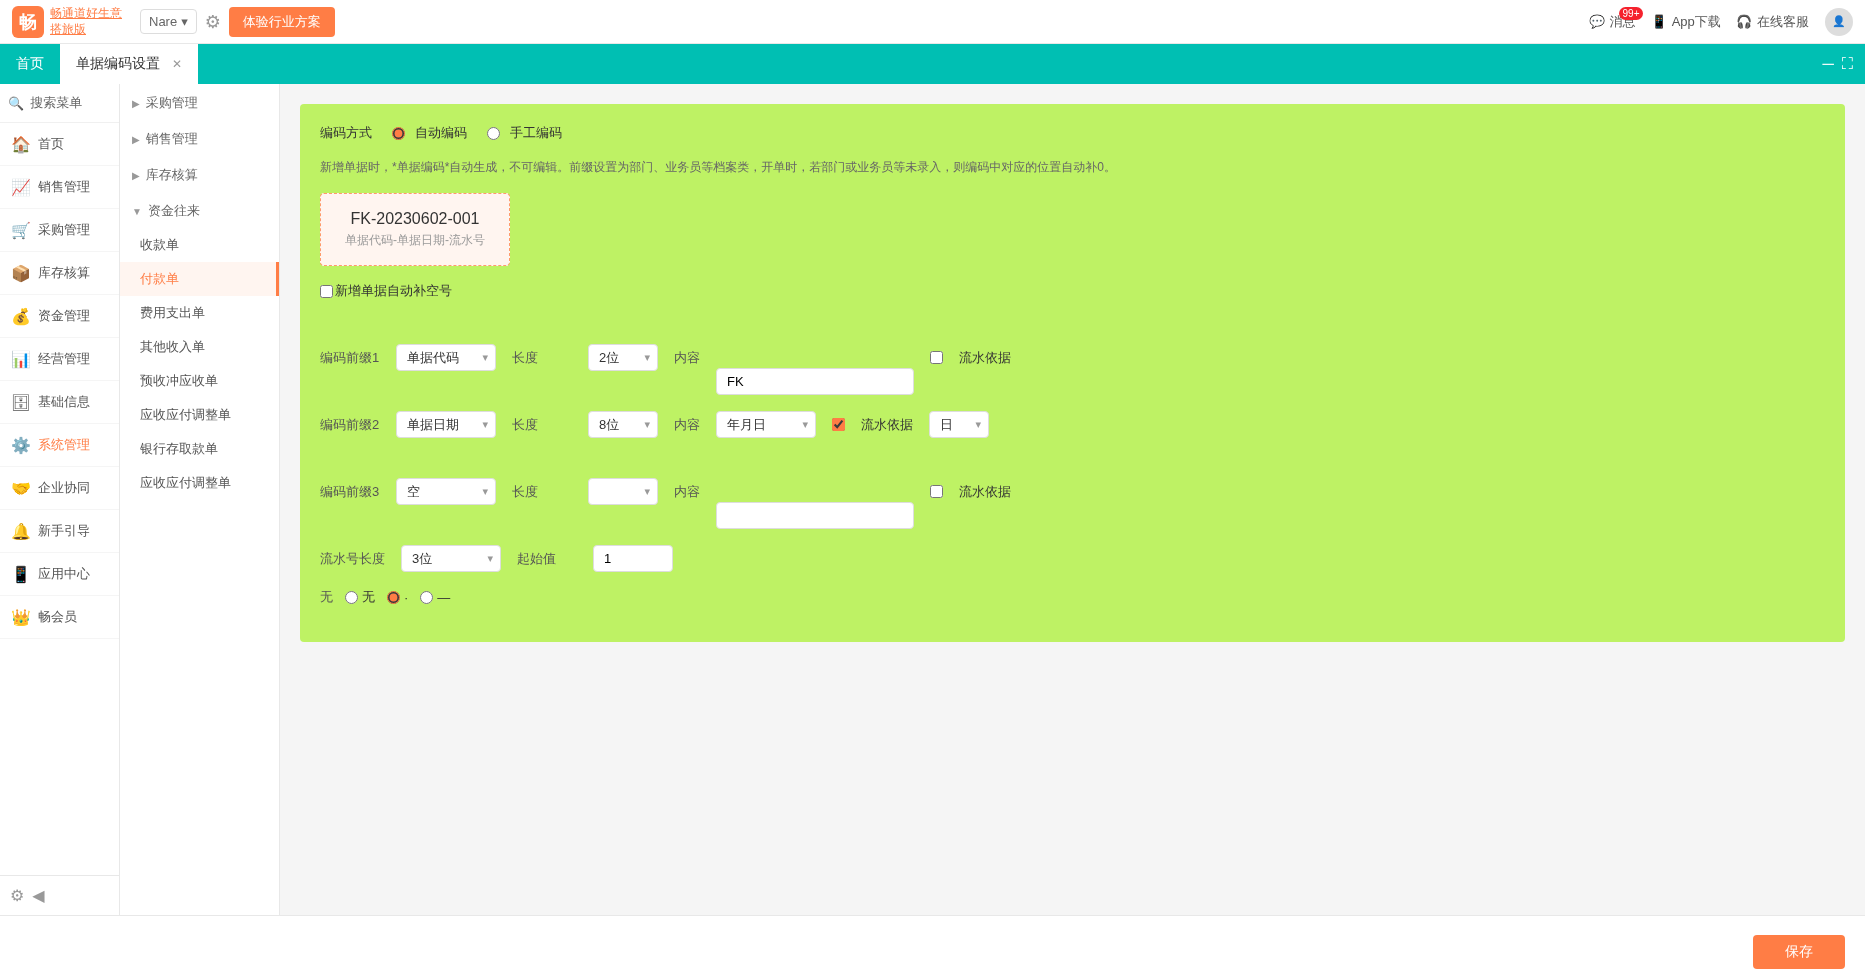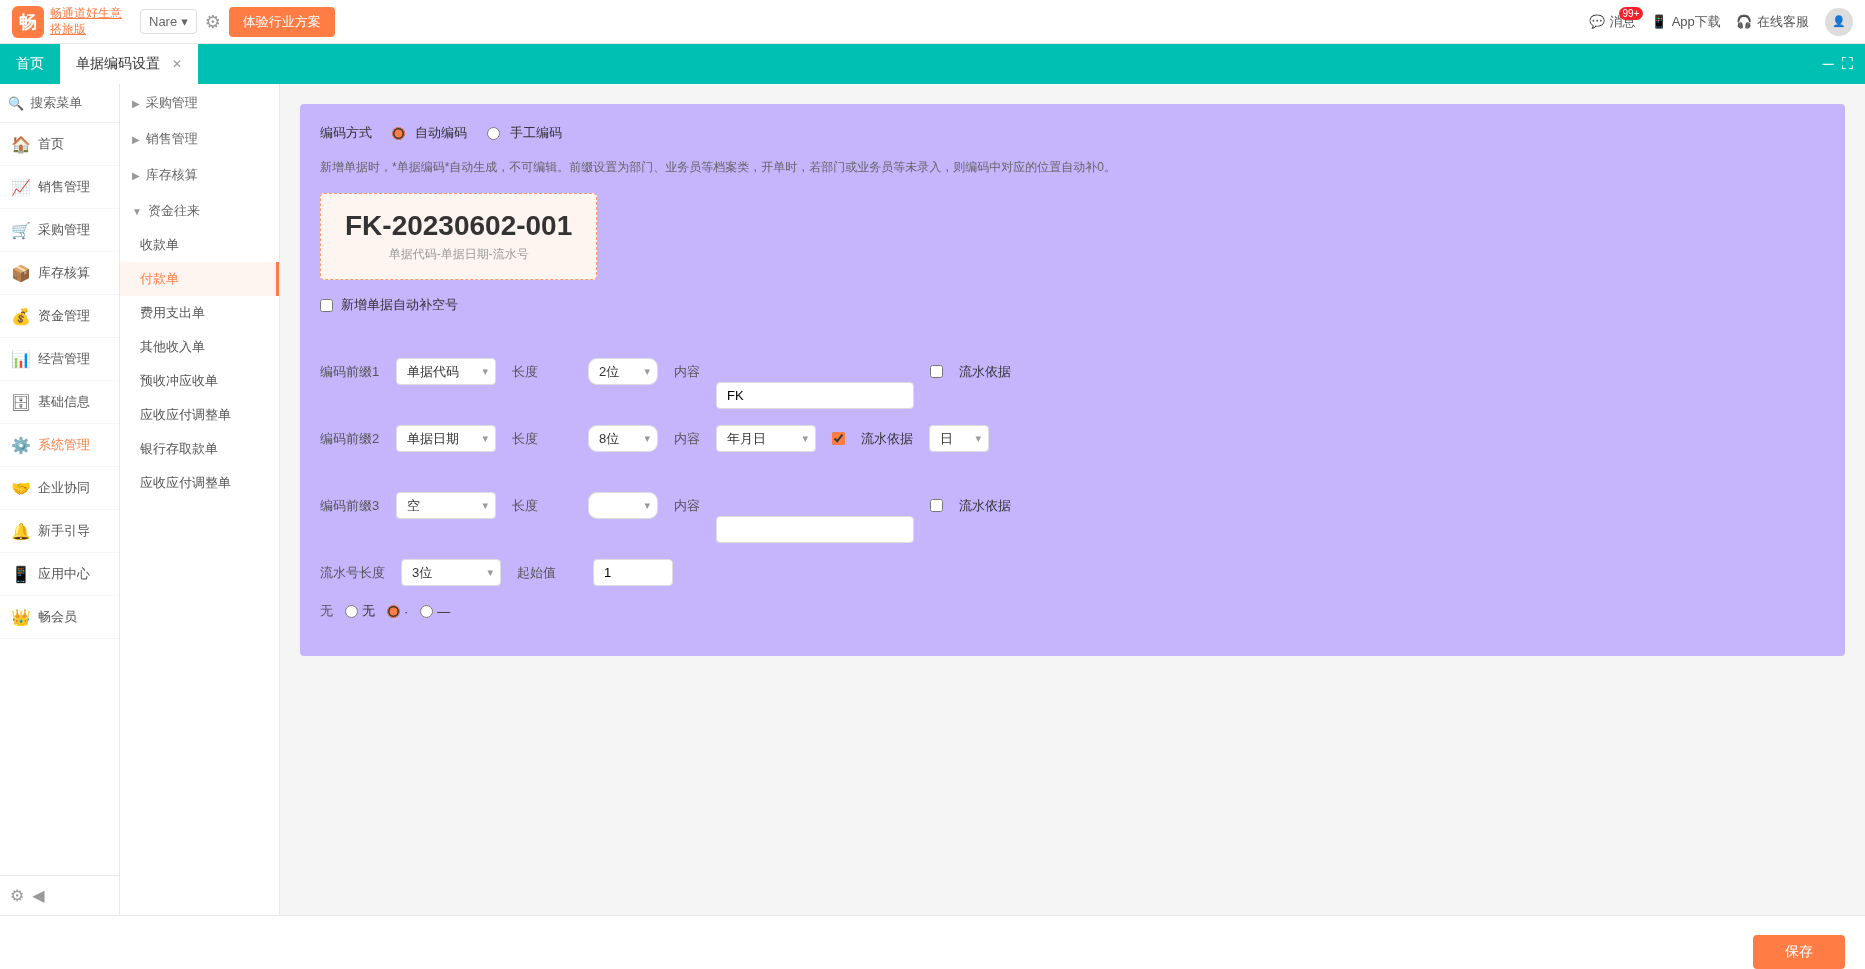--- a/index.html
+++ b/index.html
@@ -43,40 +43,40 @@
     .sub-menu-group { display: flex; align-items: center; gap: 6px; padding: 10px 12px 8px; color: #666; font-size: 13px; cursor: pointer; }
     .sub-menu-group .arrow { font-size: 10px; color: #999; }
     .sub-menu-item { padding: 8px 20px; color: #555; font-size: 13px; cursor: pointer; }
     .sub-menu-item.active { background: #fff5f0; color: #ff7d45; border-right: 3px solid #ff7d45; }
 
     
     .content { flex: 1; background: #f5f5f5; overflow-y: auto; padding: 20px; }
     .page-title { font-size: 18px; font-weight: bold; color: #333; margin-bottom: 16px; }
 
     
-    .form-card { background: #c4b5fd; border-radius: 4px; padding: 20px; }
+    .form-card { background: #bef264; border-radius: 4px; padding: 20px; }
     .radio-group { display: flex; align-items: center; gap: 20px; margin-bottom: 16px; }
     .radio-label { display: flex; align-items: center; gap: 10px; cursor: pointer; font-size: 13px; }
     .radio-input { accent-color: #ff7d45; }
 
     .hint-text { font-size: 12px; color: #666; margin-bottom: 16px; line-height: 1.6; }
 
     .code-preview { background: #fff5f0; border: 1px dashed #ff9a6c; border-radius: 4px; padding: 16px 24px; display: inline-block; margin-bottom: 16px; text-align: center; }
-    .code-preview-main { font-size: 28px; font-weight: bold; color: #333; }
+    .code-preview-main { font-size: 16px; font-weight: normal; color: #333; }
     .code-preview-sub { font-size: 12px; color: #999; margin-top: 4px; }
 
-    .checkbox-row { display: flex; align-items: center; gap: 8px; margin-bottom: 20px; font-size: 13px; }
+    .checkbox-row { display: flex; align-items: center; gap: 2px; margin-bottom: 20px; font-size: 13px; }
     .checkbox-input { accent-color: #ff7d45; }
 
     .form-row { display: flex; align-items: center; gap: 16px; margin-bottom: 16px; flex-wrap: wrap; }
     .form-label { color: #555; font-size: 13px; min-width: 60px; white-space: nowrap; }
     .form-select { border: 1px solid #ddd; border-radius: 4px; padding: 5px 28px 5px 10px; font-size: 13px; color: #333; background: #fff; appearance: none; cursor: pointer; min-width: 100px; position: relative; }
     .select-wrapper { position: relative; display: inline-flex; align-items: center; }
     .select-wrapper::after { content: '▾'; position: absolute; right: 8px; color: #999; pointer-events: none; font-size: 11px; }
-    .length-select { min-width: 70px; border-radius: 9px; }
+    .length-select { min-width: 70px; }
     .content-label { color: #555; font-size: 13px; }
     .content-input { border: 1px solid #ddd; border-radius: 4px; padding: 5px 10px; font-size: 13px; min-width: 100px; margin-top: 48px; }
 
     .serial-row { display: flex; align-items: center; gap: 16px; margin-bottom: 16px; }
     .serial-input { border: 1px solid #ddd; border-radius: 4px; padding: 5px 10px; font-size: 13px; width: 80px; }
 
     .separator-row { display: flex; align-items: center; gap: 12px; margin-bottom: 16px; font-size: 13px; }
 
     
     .bottom-bar { height: 54px; background: #fff; border-top: 1px solid #e8e8e8; display: flex; align-items: flex-end; justify-content: flex-end; padding: 0 20px; flex-shrink: 0; }

